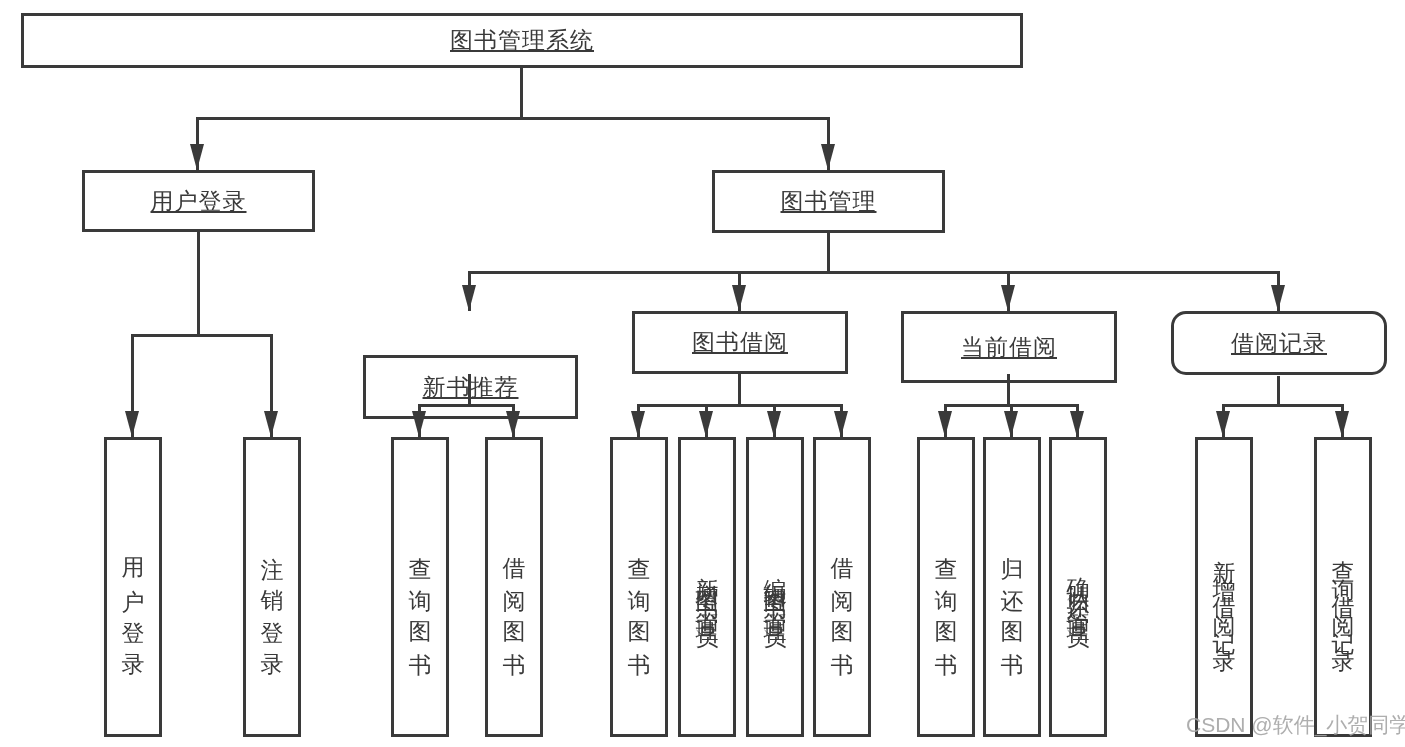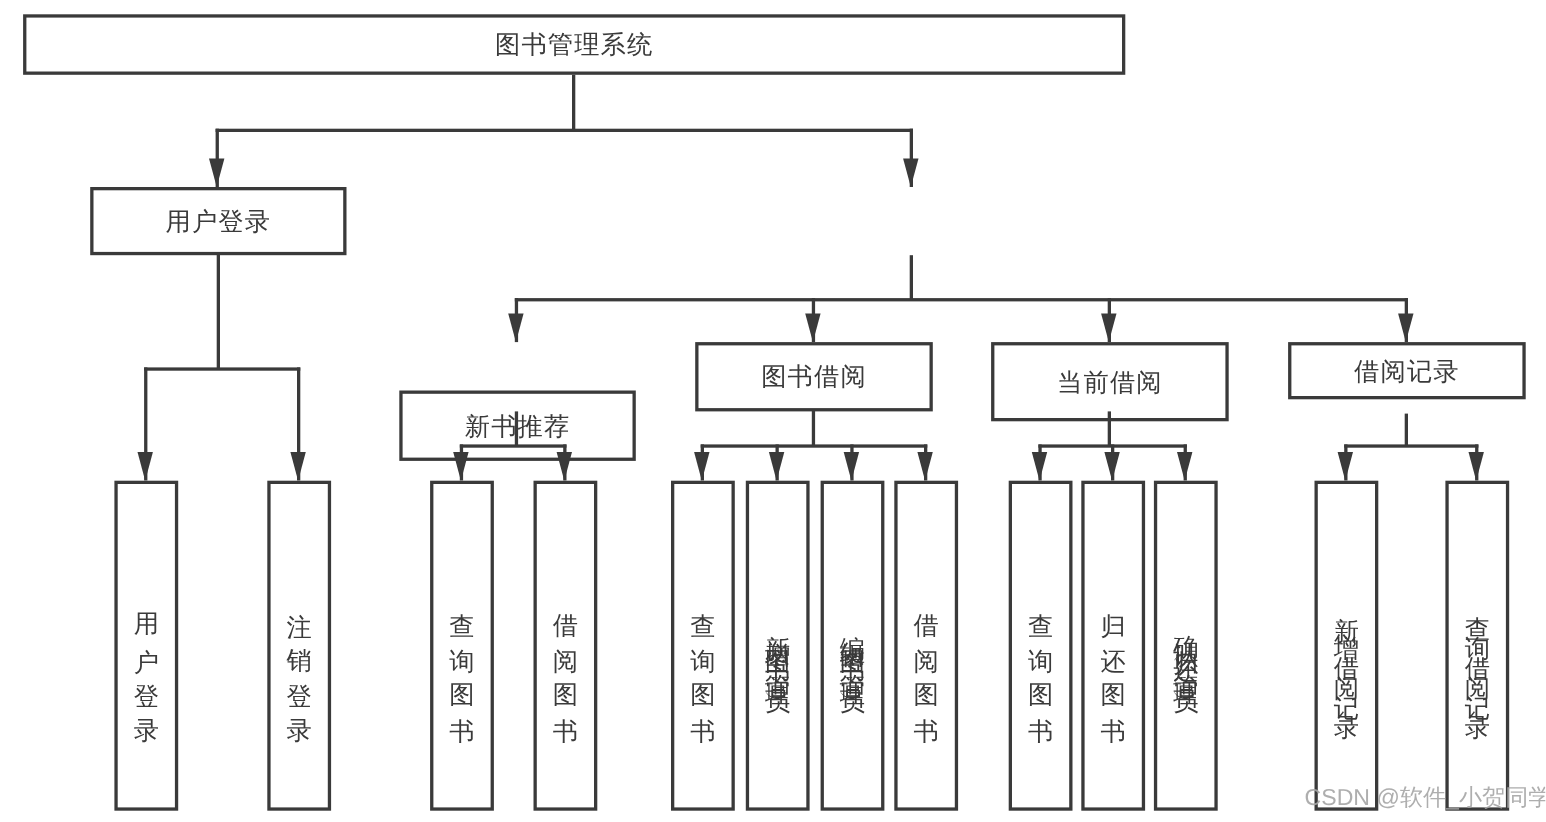--- a/index.html
+++ b/index.html
@@ -23,20 +23,21 @@
     border: 3px solid #3a3a3a;
     display: flex;
     align-items: center;
     justify-content: center;
     color: #3a3a3a;
   }
   .box.h span {
     font-size: 23px;
     letter-spacing: 1px;
     white-space: nowrap;
+    text-decoration: underline;
   }
   .box.v {
     top: 437px;
     width: 58px;
     height: 300px;
   }
   .vtext {
     writing-mode: vertical-rl;
     text-orientation: mixed;
     font-size: 23px;
@@ -94,20 +95,23 @@
   </div>
 
   <div class="vl" style="left:520px; top:68px; height:50px;"></div>
   <div class="hl" style="left:196px; top:117px; width:634px;"></div>
   <div class="arrow" style="left:196px; top:117px; height:53px;"></div>
   <div class="arrow" style="left:827px; top:117px; height:53px;"></div>
 
   <div class="box h" style="left:82px; top:170px; width:233px; height:62px;">
     <span>用户登录</span>
   </div>
+  <div class="box h" style="left:712px; top:170px; width:233px; height:63px;">
+    <span>图书管理</span>
+  </div>
 
   <div class="vl" style="left:197px; top:231px; height:104px;"></div>
   <div class="hl" style="left:131px; top:334px; width:142px;"></div>
   <div class="arrow" style="left:131px; top:334px; height:103px;"></div>
   <div class="arrow" style="left:270px; top:334px; height:103px;"></div>
 
   <div class="vl" style="left:827px; top:232px; height:40px;"></div>
   <div class="hl" style="left:468px; top:271px; width:812px;"></div>
   <div class="arrow" style="left:468px; top:271px; height:40px;"></div>
   <div class="arrow" style="left:738px; top:271px; height:40px;"></div>
@@ -116,21 +120,21 @@
 
   <div class="box h" style="left:363px; top:311px; width:215px; height:64px;margin-top:44px;">
     <span>新书推荐</span>
   </div>
   <div class="box h" style="left:632px; top:311px; width:216px; height:63px;">
     <span>图书借阅</span>
   </div>
   <div class="box h" style="left:901px; top:311px; width:216px; height:72px;">
     <span>当前借阅</span>
   </div>
-  <div class="box h" style="left:1171px; top:311px; width:216px; height:52px;">
+  <div class="box h" style="left:1171px; top:311px; width:216px; height:64px;border-radius:15px;">
     <span>借阅记录</span>
   </div>
 
   <div class="vl" style="left:468px; top:374px; height:31px;"></div>
   <div class="hl" style="left:418px; top:404px; width:97px;"></div>
   <div class="arrow" style="left:418px; top:404px; height:33px;"></div>
   <div class="arrow" style="left:512px; top:404px; height:33px;"></div>
 
   <div class="vl" style="left:738px; top:373px; height:32px;"></div>
   <div class="hl" style="left:637px; top:404px; width:206px;"></div>

